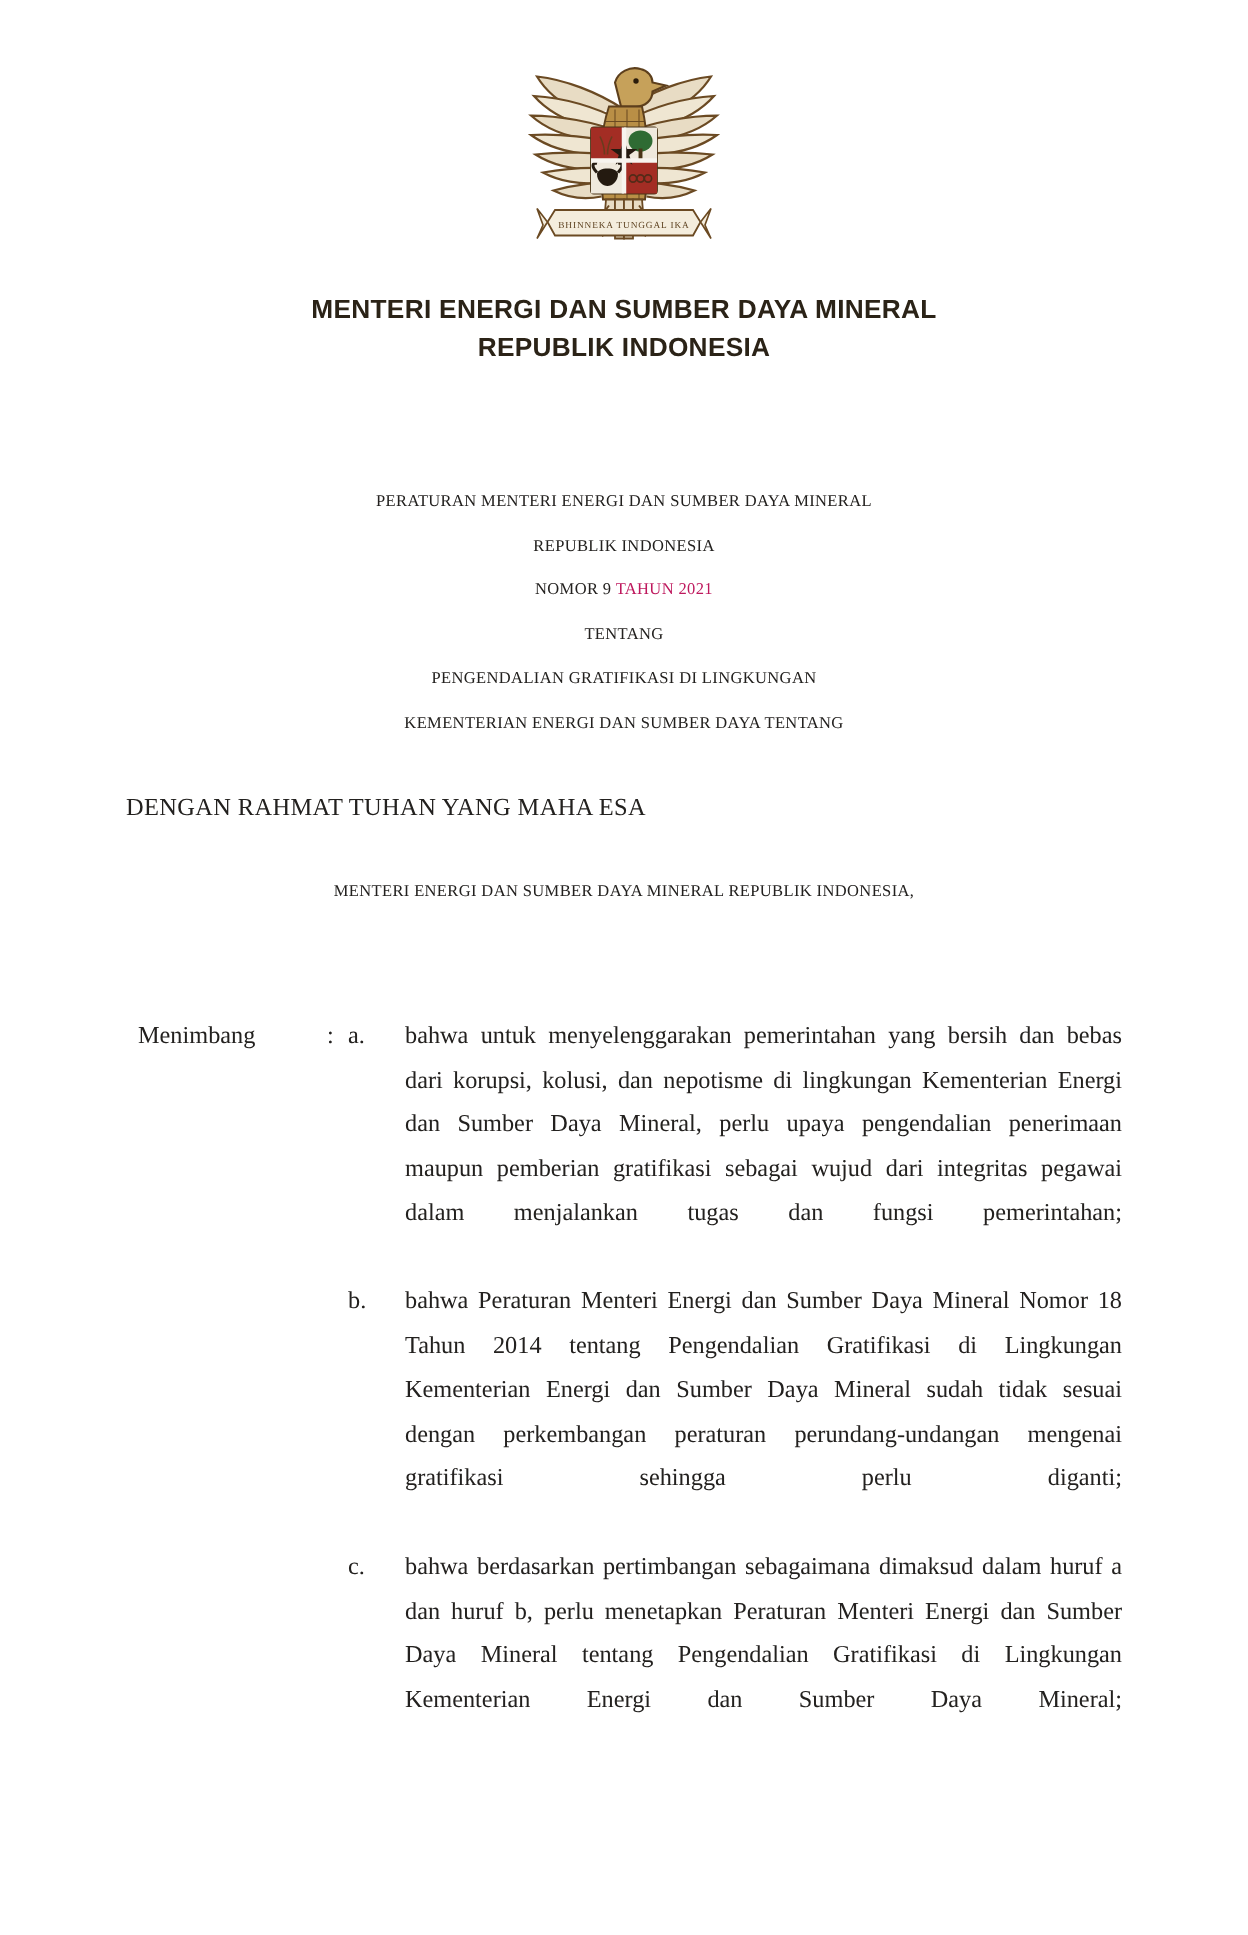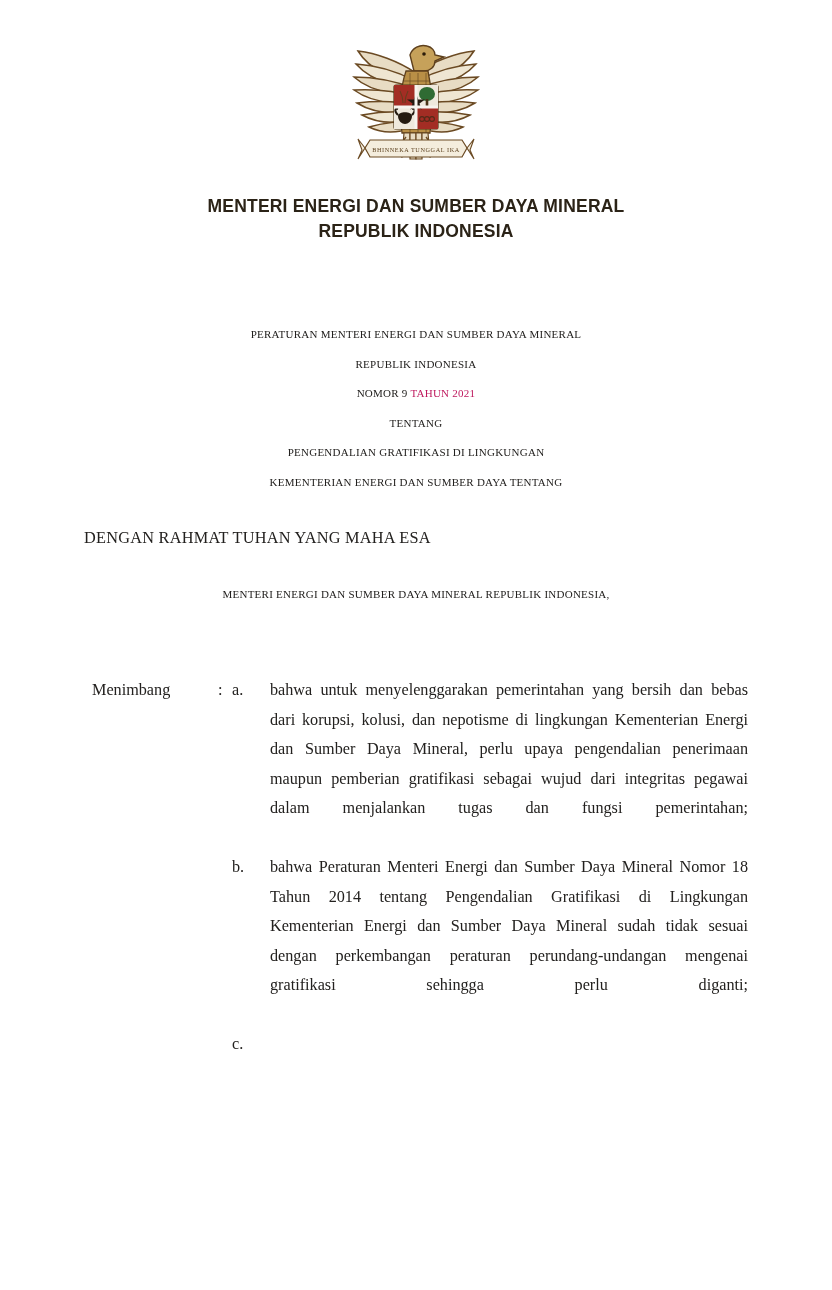--- a/index.html
+++ b/index.html
@@ -263,17 +263,18 @@
       <div class="cons-label">&nbsp;</div>
       <div class="cons-colon">&nbsp;</div>
       <div class="cons-marker">b.</div>
       <div class="cons-text">bahwa Peraturan Menteri Energi dan Sumber Daya Mineral Nomor 18 Tahun 2014 tentang Pengendalian Gratifikasi di Lingkungan Kementerian Energi dan Sumber Daya Mineral sudah tidak sesuai dengan perkembangan peraturan perundang-undangan mengenai gratifikasi sehingga perlu diganti;</div>
     </div>
 
     <div class="cons-row sub">
       <div class="cons-label">&nbsp;</div>
       <div class="cons-colon">&nbsp;</div>
       <div class="cons-marker">c.</div>
+      <div class="cons-text">bahwa berdasarkan pertimbangan sebagaimana dimaksud dalam huruf a dan huruf b, perlu menetapkan Peraturan Menteri Energi dan Sumber Daya Mineral tentang Pengendalian Gratifikasi di Lingkungan Kementerian Energi dan Sumber Daya Mineral;</div>
     </div>
 
   </div>
 
 </div>
 
 </body></html>

